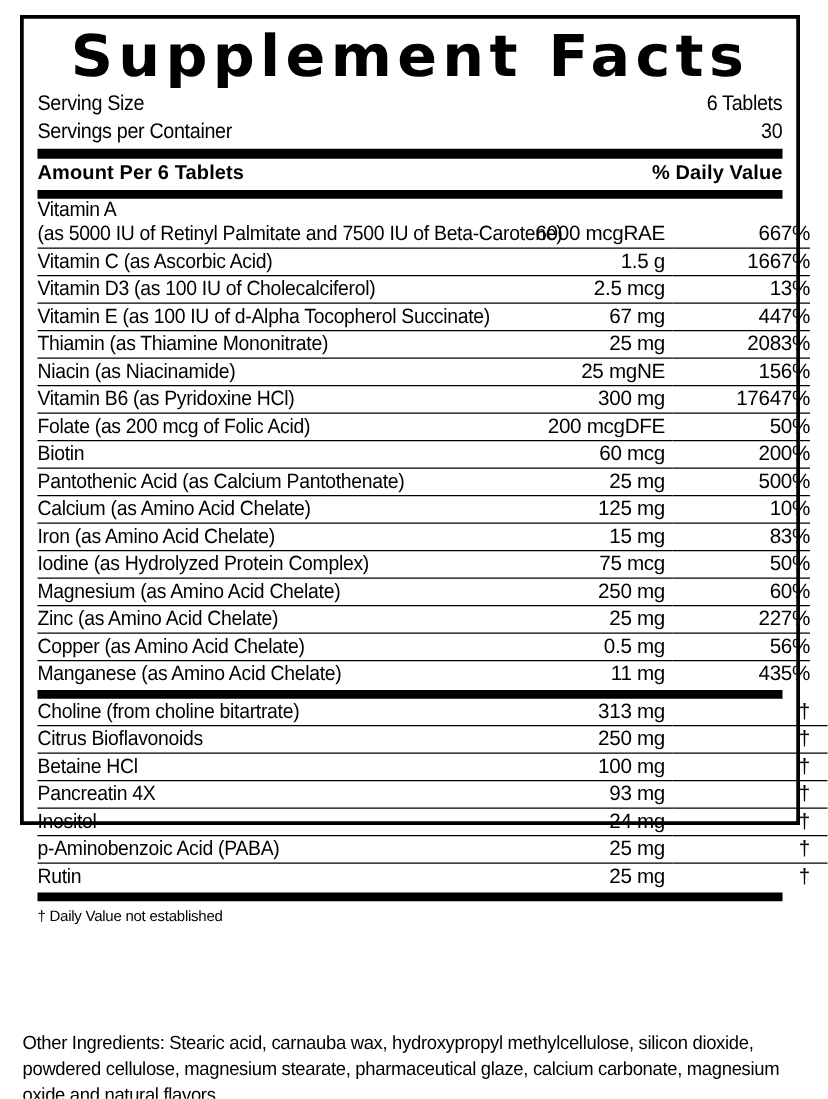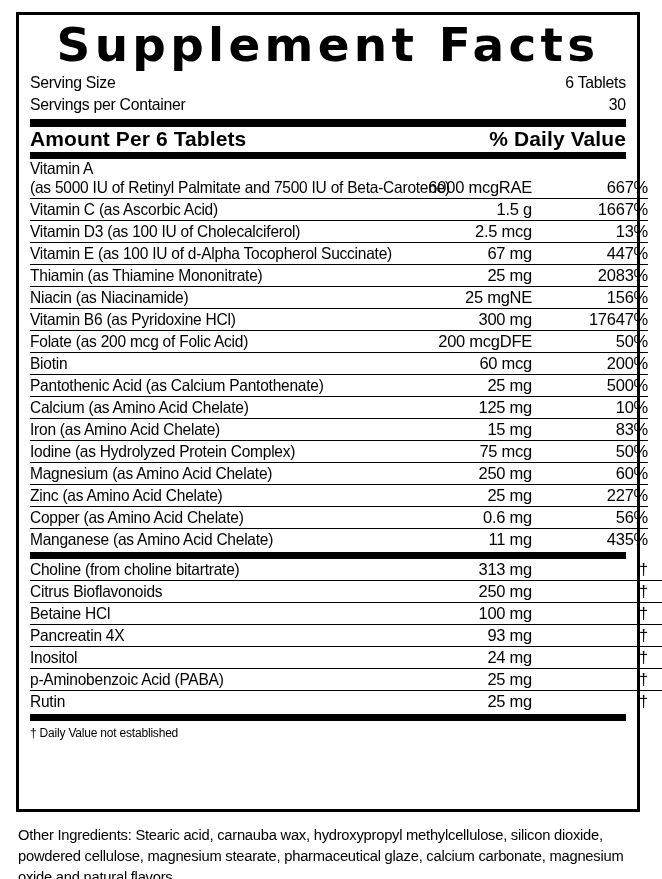--- a/index.html
+++ b/index.html
@@ -21,21 +21,21 @@
     height: 879px;
     background: #ffffff;
   }
 
   
   .label-box {
     position: absolute;
     left: 16px;
     top: 12px;
     width: 624px;
-    height: 800px;
+    height: 648px;
     border: 3px solid #000;
     box-sizing: border-box;
     background: #fff;
   }
   .label-inner {
     padding: 0 11px;
     box-sizing: border-box;
     width: 100%;
     height: 100%;
   }
@@ -80,21 +80,21 @@
     background: #000;
     margin-top: 2px;
   }
 
   
   .col-head {
     display: flex;
     justify-content: space-between;
     align-items: center;
     font-weight: bold;
-    font-size: 21px;
+    font-size: 16px;
     line-height: 21px;
     letter-spacing: 0.1px;
     padding: 1px 0 1px 0;
   }
 
   
   .nut-table {
     width: 100%;
     border-collapse: collapse;
     table-layout: fixed;
@@ -246,21 +246,21 @@
               <td class="c-amt">250 mg</td>
               <td class="c-dv">60%</td>
             </tr>
             <tr>
               <td class="c-name"><span class="nut-name-inner">Zinc (as Amino Acid Chelate)</span></td>
               <td class="c-amt">25 mg</td>
               <td class="c-dv">227%</td>
             </tr>
             <tr>
               <td class="c-name"><span class="nut-name-inner">Copper (as Amino Acid Chelate)</span></td>
-              <td class="c-amt">0.6 mg</td>
+              <td class="c-amt">0.5 mg</td>
               <td class="c-dv">56%</td>
             </tr>
             <tr>
               <td class="c-name"><span class="nut-name-inner">Manganese (as Amino Acid Chelate)</span></td>
               <td class="c-amt">11 mg</td>
               <td class="c-dv">435%</td>
             </tr>
           </tbody>
       </table>
 

